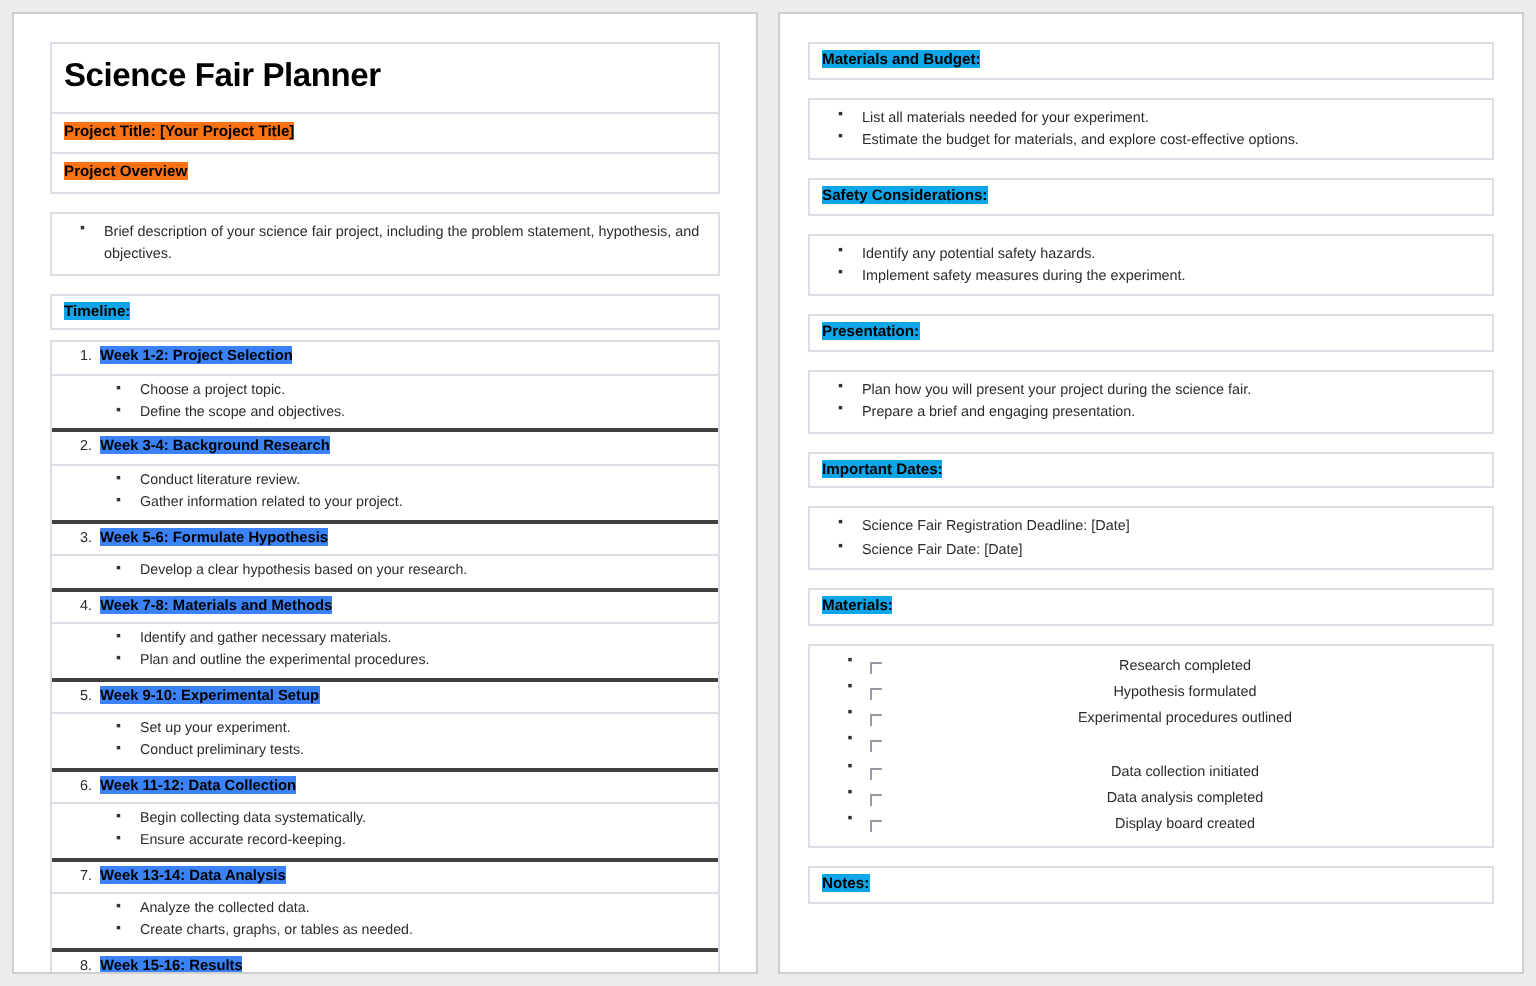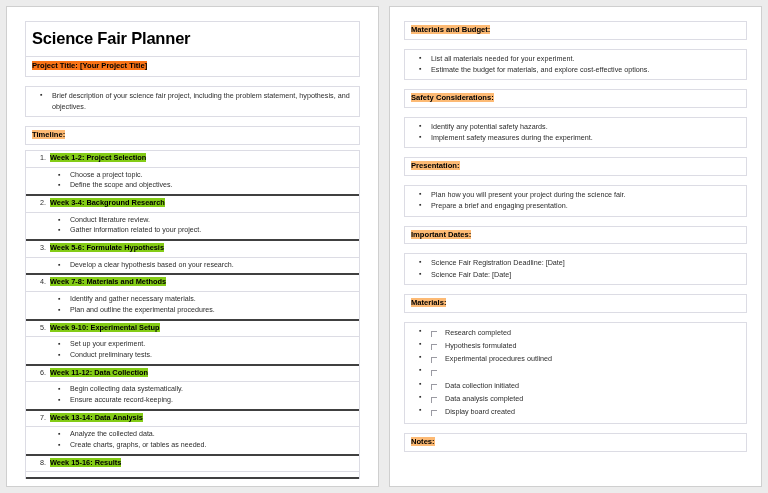--- a/index.html
+++ b/index.html
@@ -66,21 +66,21 @@
   }
   .sub-line .hl { background: #f97316; }
 
   .section-head {
     font-size: 7.6px;
     font-weight: bold;
     color: #000;
     padding: 3px 4px 4px 6px;
     line-height: 1.3;
   }
-  .section-head .hl { background: #fdba74; }
+  .section-head .hl { background: #0ea5e9; }
 
   
   .bullets {
     padding: 3px 6px 4px 6px;
   }
   .bullet-row {
     display: flex;
     align-items: flex-start;
     font-size: 7.2px;
     line-height: 1.55;
@@ -117,21 +117,21 @@
     font-size: 7.2px;
     color: #2c2c2c;
     line-height: 1.4;
   }
   .tl-title {
     font-size: 7.4px;
     font-weight: bold;
     color: #000;
     line-height: 1.4;
   }
-  .tl-title .hl { background: #84cc16; }
+  .tl-title .hl { background: #3b82f6; }
   .tl-sub-row {
     border-bottom: 2px solid #404040;
     padding: 2px 0 3px 0;
   }
   .tl-sub {
     display: flex;
     align-items: flex-start;
     font-size: 7.1px;
     line-height: 1.5;
     color: #2c2c2c;
@@ -139,20 +139,21 @@
   .tl-sub .bullet-dot { padding-left: 32px; }
 
   
   .checklist { padding: 3px 6px 4px 6px; }
   .check-row {
     display: flex;
     align-items: flex-start;
     font-size: 7.2px;
     line-height: 1.85;
     color: #2c2c2c;
+    text-align: center;
   }
   .check-box {
     flex: 0 0 auto;
     width: 14px;
     position: relative;
     top: 2px;
   }
   .check-box span {
     display: inline-block;
     width: 5px;
@@ -168,20 +169,23 @@
 
   <div class="page page-left">
     <div class="page-inner">
 
       <div class="box doc-title">Science Fair Planner</div>
 
       <div class="box sub-line">
         <span class="hl">Project Title: [Your Project Title]</span>
       </div>
 
+      <div class="box sub-line">
+        <span class="hl">Project Overview</span>
+      </div>
 
       <div class="spacer"></div>
 
       <div class="box bullets">
         <div class="bullet-row">
           <span class="bullet-dot"></span>
           <span class="bullet-text">Brief description of your science fair project, including the problem statement, hypothesis, and objectives.</span>
         </div>
       </div>
 

